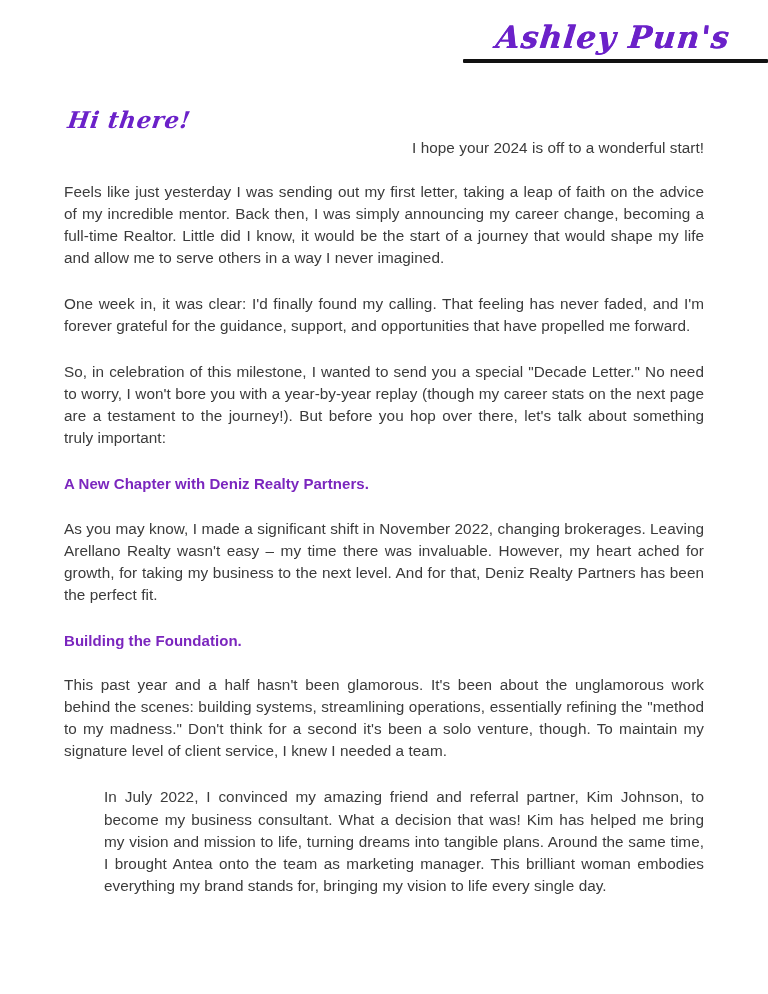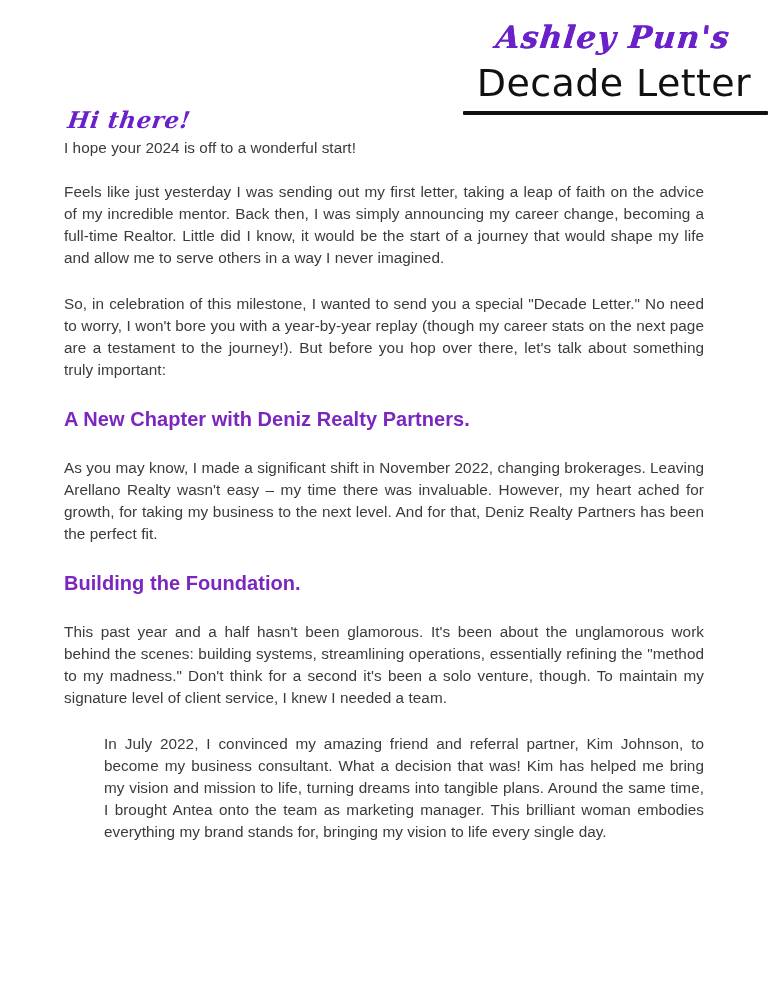--- a/index.html
+++ b/index.html
@@ -80,63 +80,65 @@
   p.para {
     margin: 0 0 24px 0;
     font-size: 15.3px;
     line-height: 1.44;
     color: #3b3b3b;
     text-align: justify;
     text-justify: inter-word;
     letter-spacing: 0.05px;
   }
   p.para.first {
-    text-align: left;
+    text-align: right;
     margin-bottom: 22px;
   }
   p.para.last {
     margin-bottom: 0;
     margin-left: 40px;
   }
   h3.subhead {
     margin: 16px 0 23px 0;
-    font-size: 20px;
+    font-size: 15px;
     line-height: 1.44;
     font-weight: 700;
     color: #7b26be;
     letter-spacing: 0.05px;
     text-align: left;
   }
   .accent {
     color: #7b26be;
     font-weight: 700;
   }
 </style>
 </head>
 <body>
 
 <div class="header">
   <div class="header-script">Ashley Pun's</div>
-  <div class="header-title">Decade Letter</div>
   <div class="header-rule"></div>
 </div>
 
 <div class="letter">
 
   <div class="greeting-script"><span>Hi there!</span></div>
 
   <p class="para first">
     <span>I hope your 2024 is off to a wonderful start!</span>
   </p>
 
 
   <p class="para">
     <span>Feels like just yesterday I was sending out my first letter, taking a leap of faith on the advice of my incredible mentor. Back then, I was simply announcing my career change, becoming a full-time Realtor. Little did I know, it would be the start of a journey that would shape my life and allow me to serve others in a way I never imagined.</span>
   </p>
 
+  <p class="para">
+    <span>One week in, it was clear: I'd finally found my calling. That feeling has never faded, and I'm forever grateful for the guidance, support, and opportunities that have propelled me forward.</span>
+  </p>
 
   <p class="para">
     <span>So, in celebration of this milestone, I wanted to send you a special "Decade Letter." No need to worry, I won't bore you with a year-by-year replay (though my career stats on the next page are a testament to the journey!). But before you hop over there, let's talk about something truly important:</span>
   </p>
 
   <h3 class="subhead">
     <span>A New Chapter with Deniz Realty Partners.</span>
   </h3>
 
   <p class="para">

